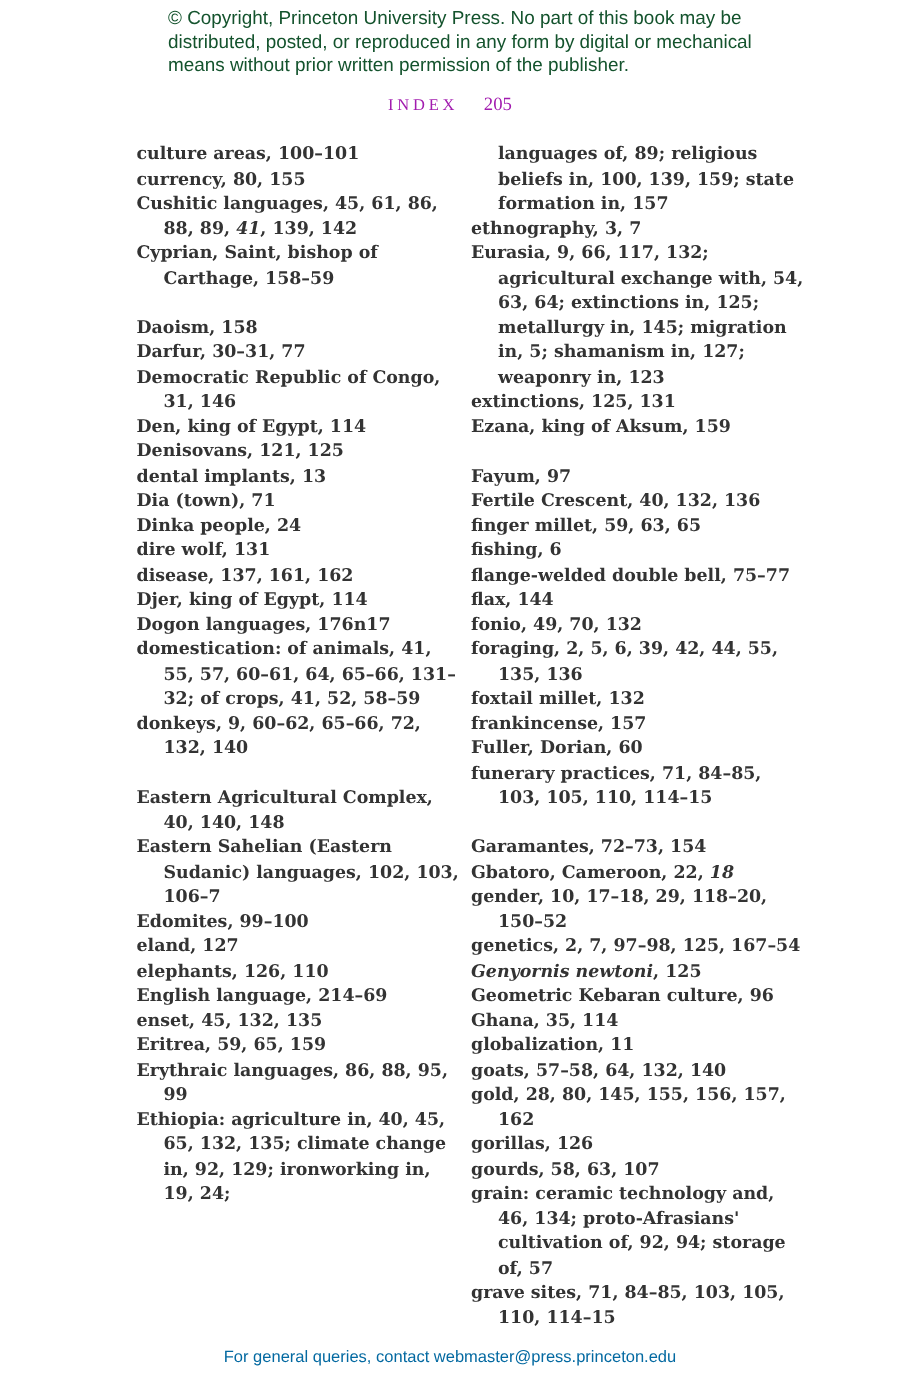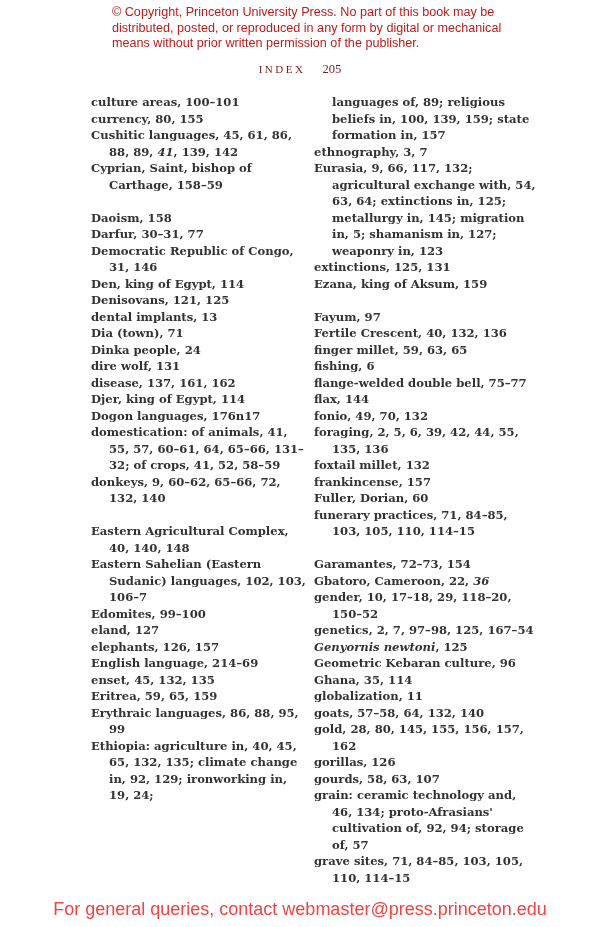--- a/index.html
+++ b/index.html
@@ -1,40 +1,40 @@
 <!DOCTYPE html>
 <html><head>
 <meta charset="utf-8">
 <style>
   html, body { margin: 0; padding: 0; background: #ffffff; }
   body { width: 600px; height: 927px; position: relative; overflow: hidden; }
   .copyright {
     position: absolute; left: 112px; top: 5px; width: 420px;
     font-family: "Liberation Sans", sans-serif; font-size: 12.6px; line-height: 15.5px;
-    color: #b91c1c;
+    color: #14532d;
   }
   .running-head {
     position: absolute; left: 0; width: 600px; top: 62px; text-align: center;
-    font-family: "Liberation Serif", serif; font-size: 12.5px; color: #7f1d1d;
+    font-family: "Liberation Serif", serif; font-size: 12.5px; color: #a21caf;
   }
   .running-head .label { letter-spacing: 2.5px; font-size: 11px; }
   .running-head .pageno { margin-left: 14px; }
   .col {
     position: absolute; top: 94px; width: 215px;
     font-family: "DejaVu Serif", serif; font-size: 11.6px; line-height: 16.5px;
     color: #333;
   }
   .col.left { left: 91px; }
   .col.right { left: 314px; width: 225px; }
   .entry { padding-left: 18px; text-indent: -18px; margin: 0; font-weight: bold; }
   .gap { height: 16.5px; }
   .entry i { font-style: italic; }
   .footer {
     position: absolute; left: 0; width: 600px; top: 899px; text-align: center;
-    font-family: "Liberation Sans", sans-serif; font-size: 18px; color: #ef4444;
+    font-family: "Liberation Sans", sans-serif; font-size: 11px; color: #0369a1;
   }
 </style>
 </head>
 <body>
 
 <div class="copyright">© Copyright, Princeton University Press. No part of this book may be distributed, posted, or reproduced in any form by digital or mechanical means without prior written permission of the publisher.</div>
 
 <div class="running-head">
   <span class="label">INDEX</span>
   <span class="pageno">205</span>
@@ -58,21 +58,21 @@
     <p class="entry">disease, 137, 161, 162</p>
     <p class="entry">Djer, king of Egypt, 114</p>
     <p class="entry">Dogon languages, 176n17</p>
     <p class="entry">domestication: of animals, 41, 55, 57, 60–61, 64, 65–66, 131–32; of crops, 41, 52, 58–59</p>
     <p class="entry">donkeys, 9, 60–62, 65–66, 72, 132, 140</p>
     <div class="gap"></div>
     <p class="entry">Eastern Agricultural Complex, 40, 140, 148</p>
     <p class="entry">Eastern Sahelian (Eastern Sudanic) languages, 102, 103, 106–7</p>
     <p class="entry">Edomites, 99–100</p>
     <p class="entry">eland, 127</p>
-    <p class="entry">elephants, 126, 157</p>
+    <p class="entry">elephants, 126, 110</p>
     <p class="entry">English language, 214–69</p>
     <p class="entry">enset, 45, 132, 135</p>
     <p class="entry">Eritrea, 59, 65, 159</p>
     <p class="entry">Erythraic languages, 86, 88, 95, 99</p>
     <p class="entry">Ethiopia: agriculture in, 40, 45, 65, 132, 135; climate change in, 92, 129; ironworking in, 19, 24;</p>
   </div>
 <div class="col right" id="col-right">
     <p class="entry" style="padding-left: 18px; text-indent: 0px;">languages of, 89; religious beliefs in, 100, 139, 159; state formation in, 157</p>
     <p class="entry">ethnography, 3, 7</p>
     <p class="entry">Eurasia, 9, 66, 117, 132; agricultural exchange with, 54, 63, 64; extinctions in, 125; metallurgy in, 145; migration in, 5; shamanism in, 127; weaponry in, 123</p>
@@ -86,21 +86,21 @@
     <p class="entry">flange-welded double bell, 75–77</p>
     <p class="entry">flax, 144</p>
     <p class="entry">fonio, 49, 70, 132</p>
     <p class="entry">foraging, 2, 5, 6, 39, 42, 44, 55, 135, 136</p>
     <p class="entry">foxtail millet, 132</p>
     <p class="entry">frankincense, 157</p>
     <p class="entry">Fuller, Dorian, 60</p>
     <p class="entry">funerary practices, 71, 84–85, 103, 105, 110, 114–15</p>
     <div class="gap"></div>
     <p class="entry">Garamantes, 72–73, 154</p>
-    <p class="entry">Gbatoro, Cameroon, 22, <i>36</i></p>
+    <p class="entry">Gbatoro, Cameroon, 22, <i>18</i></p>
     <p class="entry">gender, 10, 17–18, 29, 118–20, 150–52</p>
     <p class="entry">genetics, 2, 7, 97–98, 125, 167–54</p>
     <p class="entry"><i>Genyornis newtoni</i>, 125</p>
     <p class="entry">Geometric Kebaran culture, 96</p>
     <p class="entry">Ghana, 35, 114</p>
     <p class="entry">globalization, 11</p>
     <p class="entry">goats, 57–58, 64, 132, 140</p>
     <p class="entry">gold, 28, 80, 145, 155, 156, 157, 162</p>
     <p class="entry">gorillas, 126</p>
     <p class="entry">gourds, 58, 63, 107</p>

